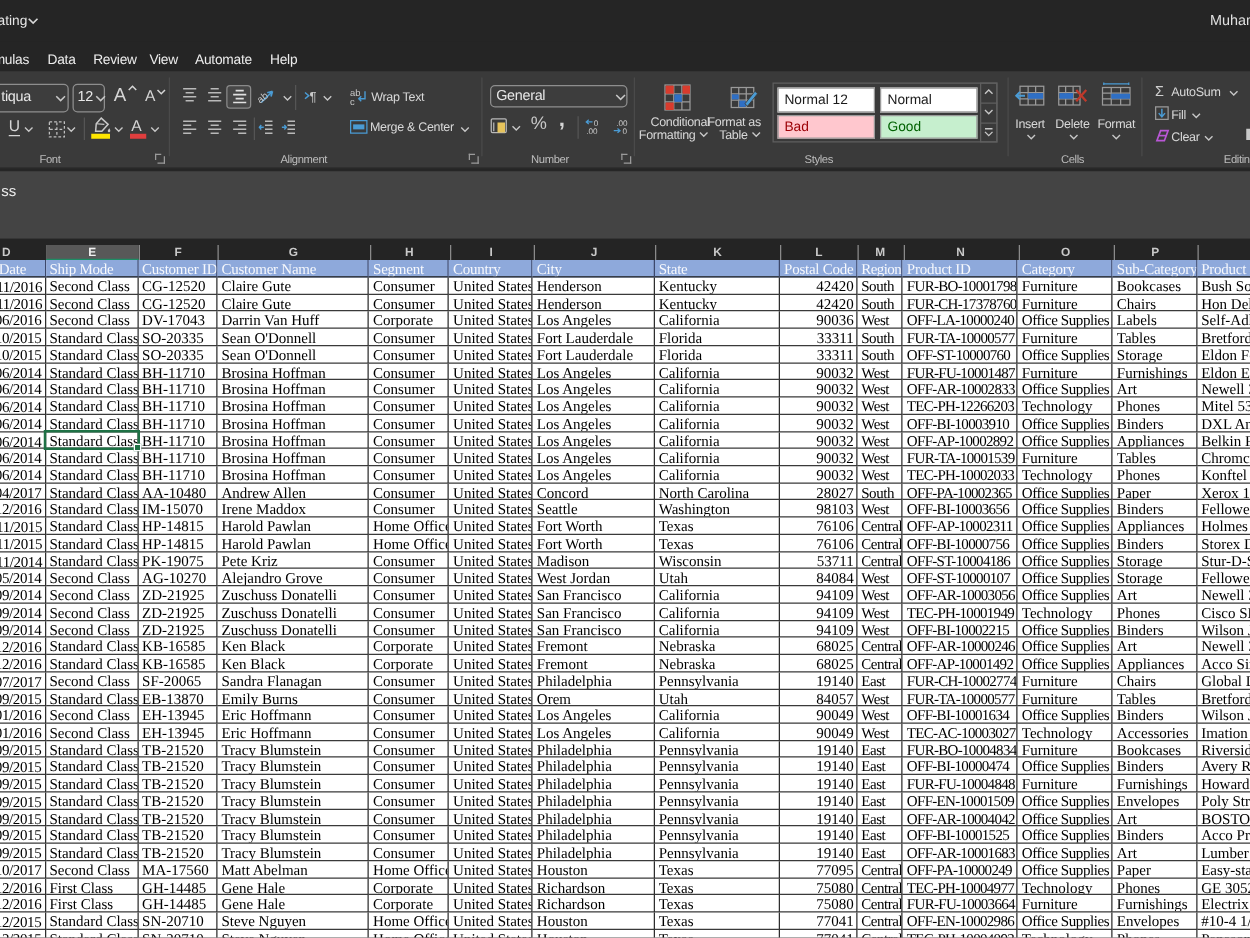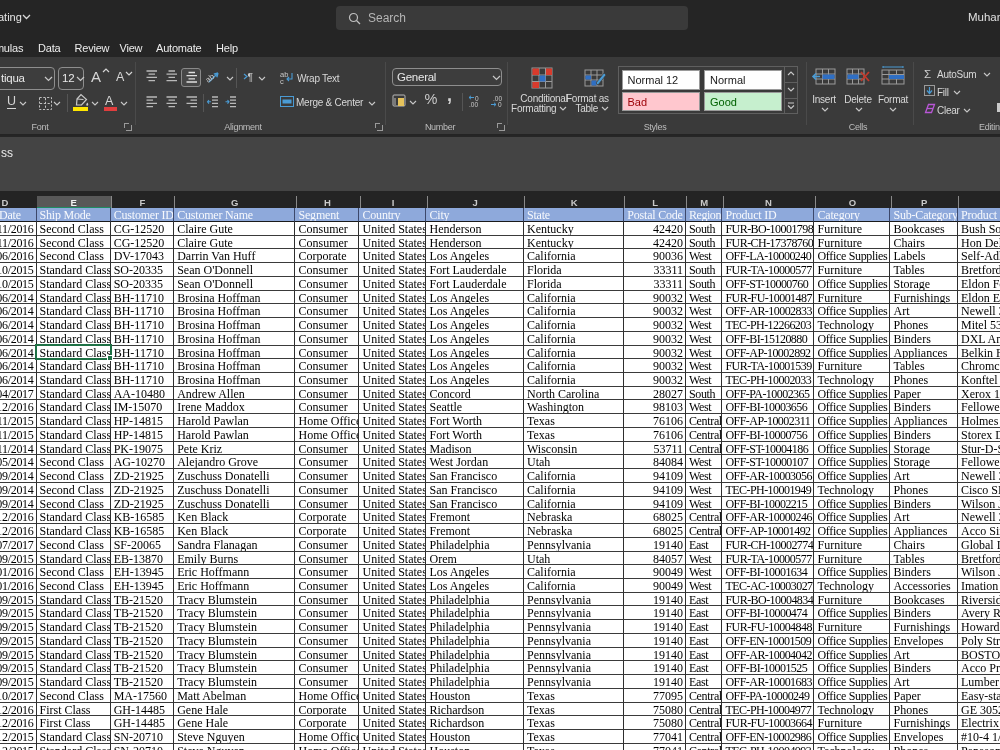--- a/index.html
+++ b/index.html
@@ -45,27 +45,20 @@
 .c.cat{letter-spacing:-0.32px}
 #acell{position:absolute;left:35px;top:136.4px;width:76.5px;height:15.6px;border:2px solid #1e7145;background:transparent}
 #acell:after{content:"";position:absolute;right:-3px;bottom:-3px;width:4px;height:4px;background:#1e7145;border:1px solid #fff}
 svg{position:absolute;overflow:visible}
 </style></head><body>
 <div id="title">
  <span class="tname">ating</span>
  <svg class="chev" style="left:22px;top:14px" width="9" height="6">
       <path d="M1 1 L4.5 4.5 L8 1" stroke="#d8d8d8" stroke-width="1.3" fill="none"></path>
     </svg>
- <div id="search">
-  <svg class="mag" width="13" height="13">
-        <circle cx="5.5" cy="5.5" r="4" stroke="#c0c0c0" fill="none" stroke-width="1.2"></circle>
-        <path d="M8.5 8.5 L12 12" stroke="#c0c0c0" stroke-width="1.2"></path>
-      </svg>
-  <span class="stxt">Search</span>
- </div>
  <span id="user">Muhammad</span>
 </div>
 <div id="menu">
  <span style="left:-21px">Formulas</span>
  <span style="left:38px">Data</span>
  <span style="left:74.5px">Review</span>
  <span style="left:119.5px">View</span>
  <span style="left:156px">Automate</span>
  <span style="left:216px">Help</span>
 </div>
@@ -493,21 +486,21 @@
       <div class="c dt" style="width:36.5px">14/06/2014</div>
       <div class="c" style="width:74.2px">Standard Class</div>
       <div class="c" style="width:63.5px">BH-11710</div>
       <div class="c" style="width:121.3px">Brosina Hoffman</div>
       <div class="c" style="width:64px">Consumer</div>
       <div class="c" style="width:67px">United States</div>
       <div class="c" style="width:97.5px">Los Angeles</div>
       <div class="c" style="width:100.3px">California</div>
       <div class="c num" style="width:61.7px">90032</div>
       <div class="c" style="width:36.5px;letter-spacing:-0.35px">West</div>
-      <div class="c pid" style="width:92px">OFF-BI-15120880</div>
+      <div class="c pid" style="width:92px">OFF-BI-10003910</div>
       <div class="c cat" style="width:76px">Office Supplies</div>
       <div class="c" style="width:67.5px">Binders</div>
       <div class="c" style="width:102px">DXL Angle-View Binders with Locking Rings</div>
     </div>
 <div class="r" style="top:137.57px">
       <div class="c dt" style="width:36.5px">14/06/2014</div>
       <div class="c" style="width:74.2px">Standard Class</div>
       <div class="c" style="width:63.5px">BH-11710</div>
       <div class="c" style="width:121.3px">Brosina Hoffman</div>
       <div class="c" style="width:64px">Consumer</div>

